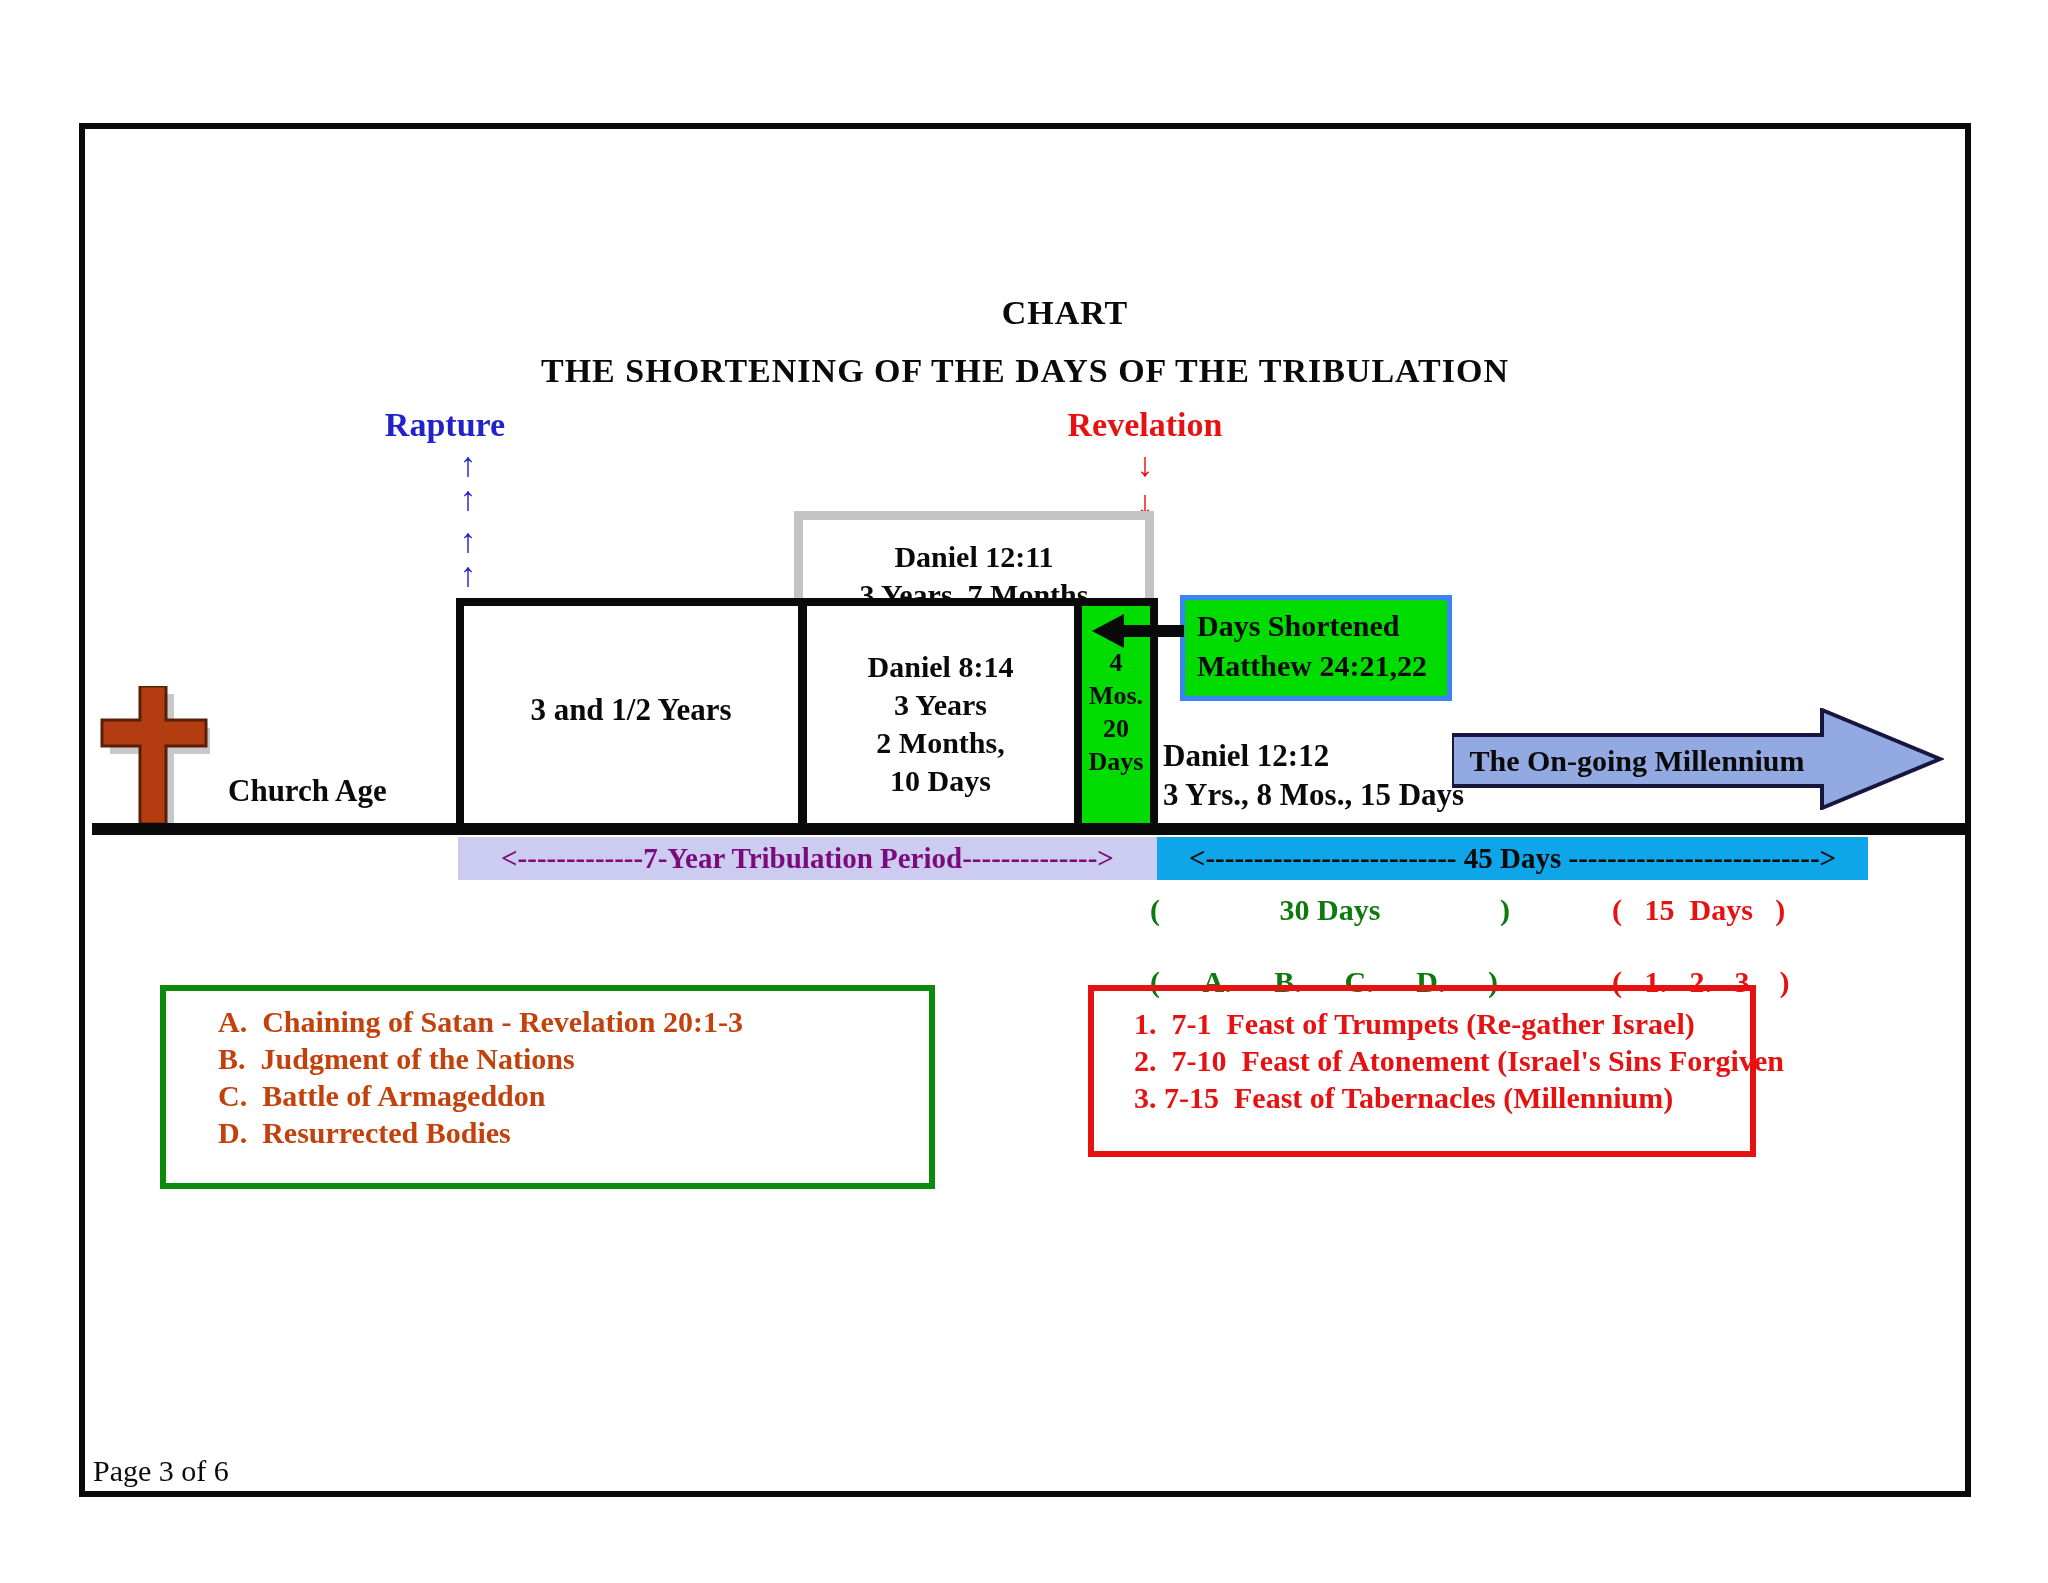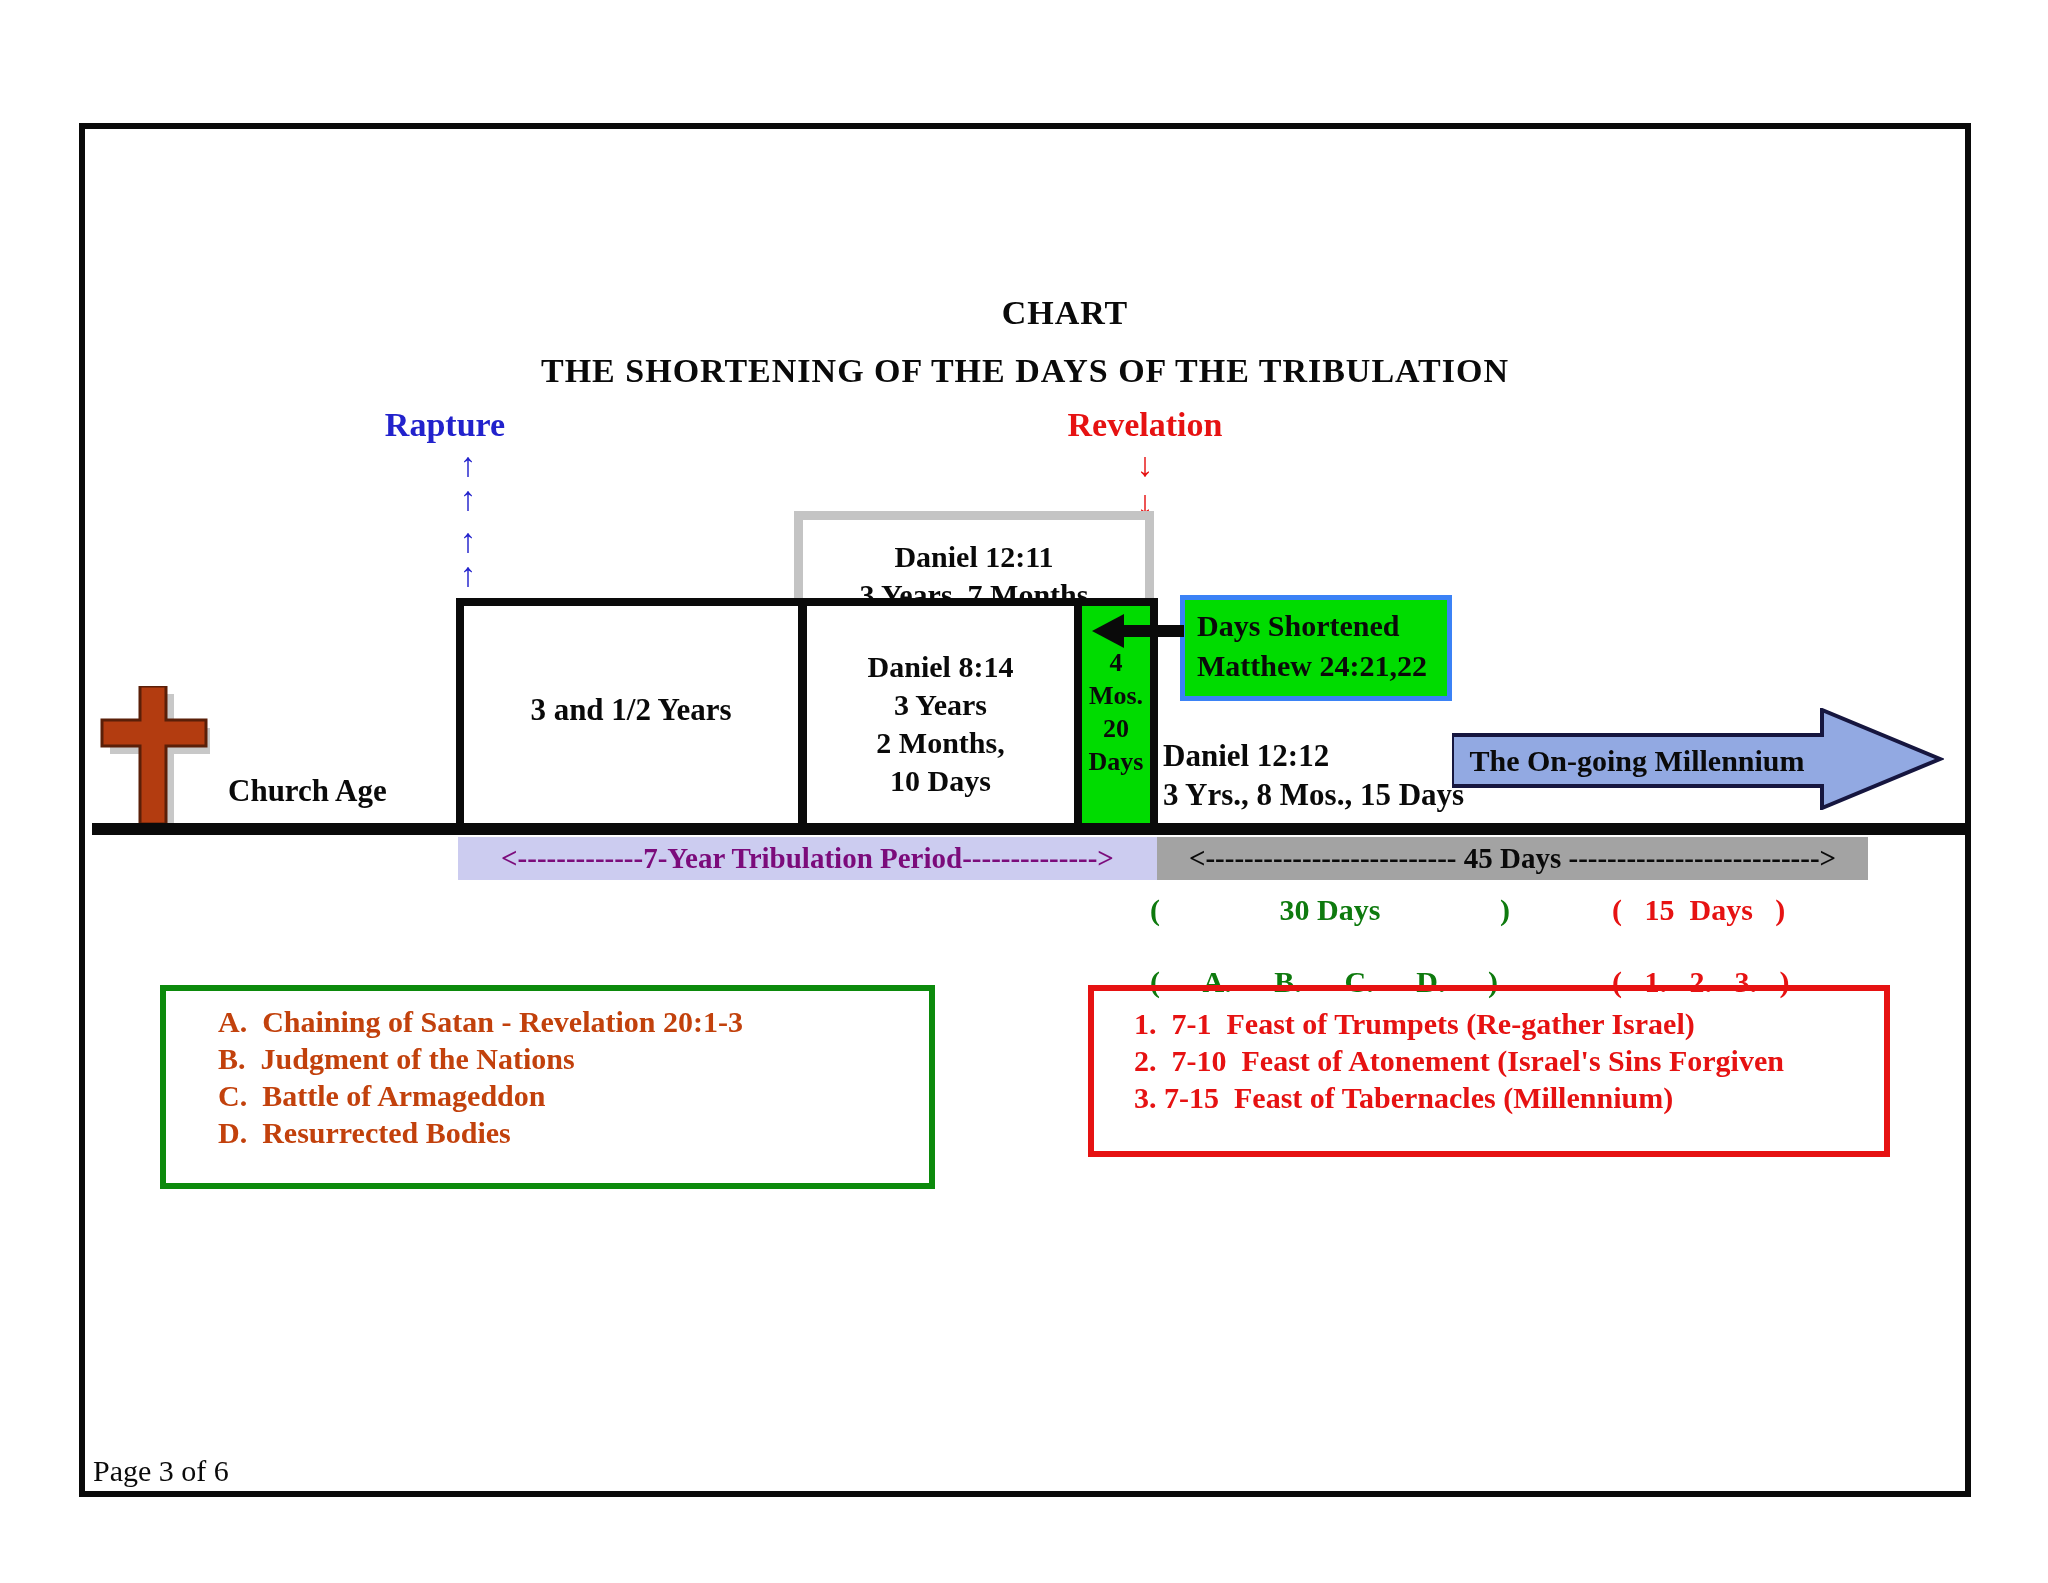--- a/index.html
+++ b/index.html
@@ -31,31 +31,31 @@
   .shortened{left:1180px;top:595px;width:272px;height:106px;border:5px solid #3b82f6;box-sizing:border-box;
              background:#00DC00;z-index:4;font-size:30px;line-height:40px;padding:6px 0 0 12px;}
   .dan1212{left:1163px;top:736px;width:340px;font-size:31px;line-height:39px;z-index:4;}
   .mil-svg{left:1452px;top:708px;z-index:2;}
   .mil-label{left:1452px;top:744px;width:370px;font-size:30px;z-index:3;}
   .cross-svg{left:94px;top:686px;z-index:2;}
   .churchage{left:228px;top:773px;width:200px;font-size:31px;}
   .baseline{left:92px;top:823px;width:1878px;height:12px;background:#0a0a0a;z-index:2;}
   .band-purple{left:458px;top:837px;width:699px;height:43px;background:#CCCCF0;color:#7B0B7B;
                font-size:29px;line-height:43px;z-index:1;}
-  .band-yellow{left:1157px;top:837px;width:711px;height:43px;background:#a3a3a3;color:#0a0a0a;
+  .band-yellow{left:1157px;top:837px;width:711px;height:43px;background:#0ea5e9;color:#0a0a0a;
                font-size:29px;line-height:43px;z-index:1;}
   .row30{left:1150px;top:893px;width:360px;display:flex;justify-content:space-between;
          font-size:30px;color:#0E7A0E;}
   .row15{left:1612px;top:893px;font-size:30px;color:#E61212;}
   .rowABCD{left:1150px;top:965px;width:348px;display:flex;justify-content:space-between;
            font-size:30px;color:#0E7A0E;}
   .rowNums{left:1612px;top:965px;font-size:30px;color:#E61212;}
   .greenbox{left:160px;top:985px;width:775px;height:204px;border:6px solid #0C8A0C;box-sizing:border-box;
             padding:12px 0 16px 52px;font-size:30px;line-height:37px;color:#c2410c;}
-  .redbox{left:1088px;top:985px;width:802px;height:172px;border:6px solid #E61212;box-sizing:border-box;
+  .redbox{left:1088px;top:985px;width:668px;height:172px;border:6px solid #E61212;box-sizing:border-box;
           padding:14px 0 17px 40px;font-size:30px;line-height:37px;color:#E61212;}
   .footer{left:93px;top:1454px;font-size:30px;}
 </style>
 </head>
 <body>
 
 <div class="page">
 
   <div class="abs frame"></div>
 

